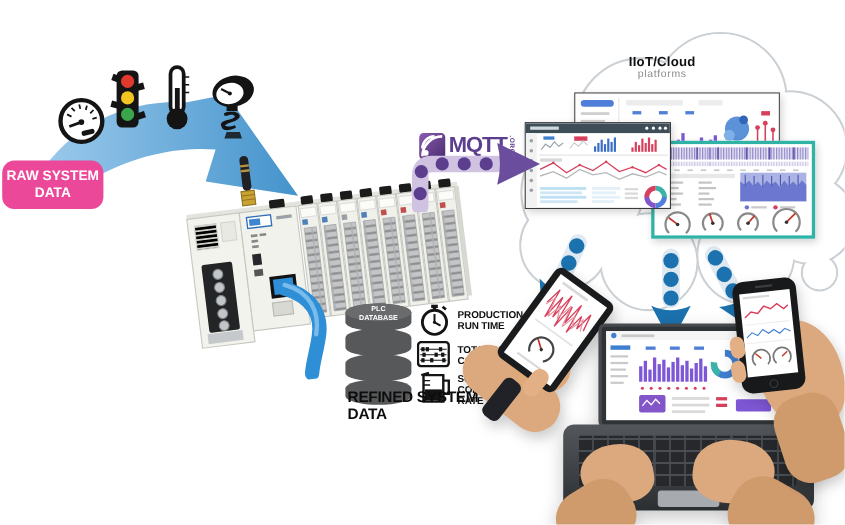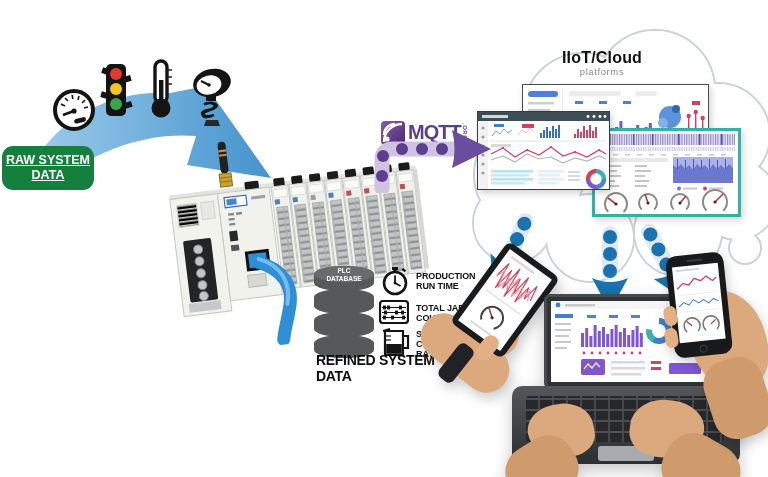--- a/index.html
+++ b/index.html
@@ -1,25 +1,25 @@
 <!DOCTYPE html>
 <html><head>
 <meta charset="utf-8">
 <style>
   html,body{margin:0;padding:0;background:#fff;}
   #canvas{position:relative;width:768px;height:477px;background:#fff;overflow:hidden;
           font-family:"Liberation Sans",sans-serif;-webkit-font-smoothing:antialiased;}
   .abs{position:absolute;}
   
-  #raw-box{left:2px;top:146px;width:92px;height:44px;background:#15803d;border-radius:11px;
+  #raw-box{left:2px;top:146px;width:92px;height:44px;background:#ec4899;border-radius:11px;
            color:#fff;font-weight:800;font-size:12.5px;line-height:1.18;text-align:center;
-           display:flex;align-items:center;justify-content:center;padding:2px;box-sizing:border-box;z-index:4;text-decoration:underline;}
+           display:flex;align-items:center;justify-content:center;padding:2px;box-sizing:border-box;z-index:4;}
   
   #cloud-title{left:541px;top:49px;width:122px;text-align:center;z-index:3;}
-  #cloud-title .t{font-size:16px;font-weight:800;color:#111;letter-spacing:.2px;}
+  #cloud-title .t{font-size:12px;font-weight:800;color:#111;letter-spacing:.2px;}
   #cloud-title .s{font-size:9.5px;color:#8b8b8b;margin-top:-1px;letter-spacing:.6px;text-align:center;}
   
   #mqtt-logo{left:381px;top:121px;z-index:7;display:flex;align-items:flex-start;}
   #mqtt-word{font-size:20px;font-weight:800;color:#5c3e8f;letter-spacing:-1px;line-height:22px;margin-left:3px;}
   #mqtt-org{writing-mode:vertical-rl;font-size:6px;font-weight:700;color:#5c3e8f;letter-spacing:.5px;margin-left:1px;margin-top:2px;}
   
   .metric-label{width:66px;font-size:9px;font-weight:800;color:#111;line-height:1.1;letter-spacing:-.1px;}
   #refined-label{left:316px;top:352px;width:150px;font-size:14px;font-weight:800;color:#0d0d0d;letter-spacing:-.3px;z-index:8;}
   
   .panel{background:#fff;box-shadow:2px 3px 7px rgba(0,0,0,.18);box-sizing:border-box;}
@@ -519,21 +519,21 @@
   <svg class="abs flow-arrow" style="left:644px;top:218px;transform:rotate(-28deg);" width="40" height="84" viewBox="0 0 40 84">
     <rect x="12" y="2" width="16" height="54" rx="8" fill="#dfe9f2"></rect>
     <g fill="#1b72ae">
         <circle cx="20" cy="13" r="7"></circle>
         <circle cx="20" cy="30" r="7"></circle>
         <circle cx="20" cy="47" r="7"></circle>
       </g>
     <path d="M2,54 Q20,62 38,54 L24,80 Q20,84 16,80 Z" fill="#1b72ae"></path>
   </svg>
 
-  <div class="abs" style="left:312px;top:258px;width:175px;height:118px;z-index:8;">
+  <div class="abs" style="left:312px;top:268px;width:175px;height:118px;z-index:8;">
     <svg class="abs" style="left:0;top:6px;" width="64" height="96" viewBox="0 0 64 96">
       <g fill="#57585a">
         <path d="M2,10 a30,8 0 0 1 60,0 v9 a30,8 0 0 1 -60,0 z"></path>
         <path d="M2,33 a30,8 0 0 1 60,0 v9 a30,8 0 0 1 -60,0 z"></path>
         <path d="M2,56 a30,8 0 0 1 60,0 v9 a30,8 0 0 1 -60,0 z"></path>
         <path d="M2,79 a30,8 0 0 1 60,0 v7 a30,8 0 0 1 -60,0 z"></path>
       </g>
       <ellipse cx="32" cy="10" rx="30" ry="8" fill="#6a6b6d"></ellipse>
       <text x="32" y="9" text-anchor="middle" font-family="Liberation Sans, sans-serif" font-size="6.5" font-weight="bold" fill="#fff">PLC</text>
       <text x="32" y="17" text-anchor="middle" font-family="Liberation Sans, sans-serif" font-size="6.5" font-weight="bold" fill="#fff">DATABASE</text>

